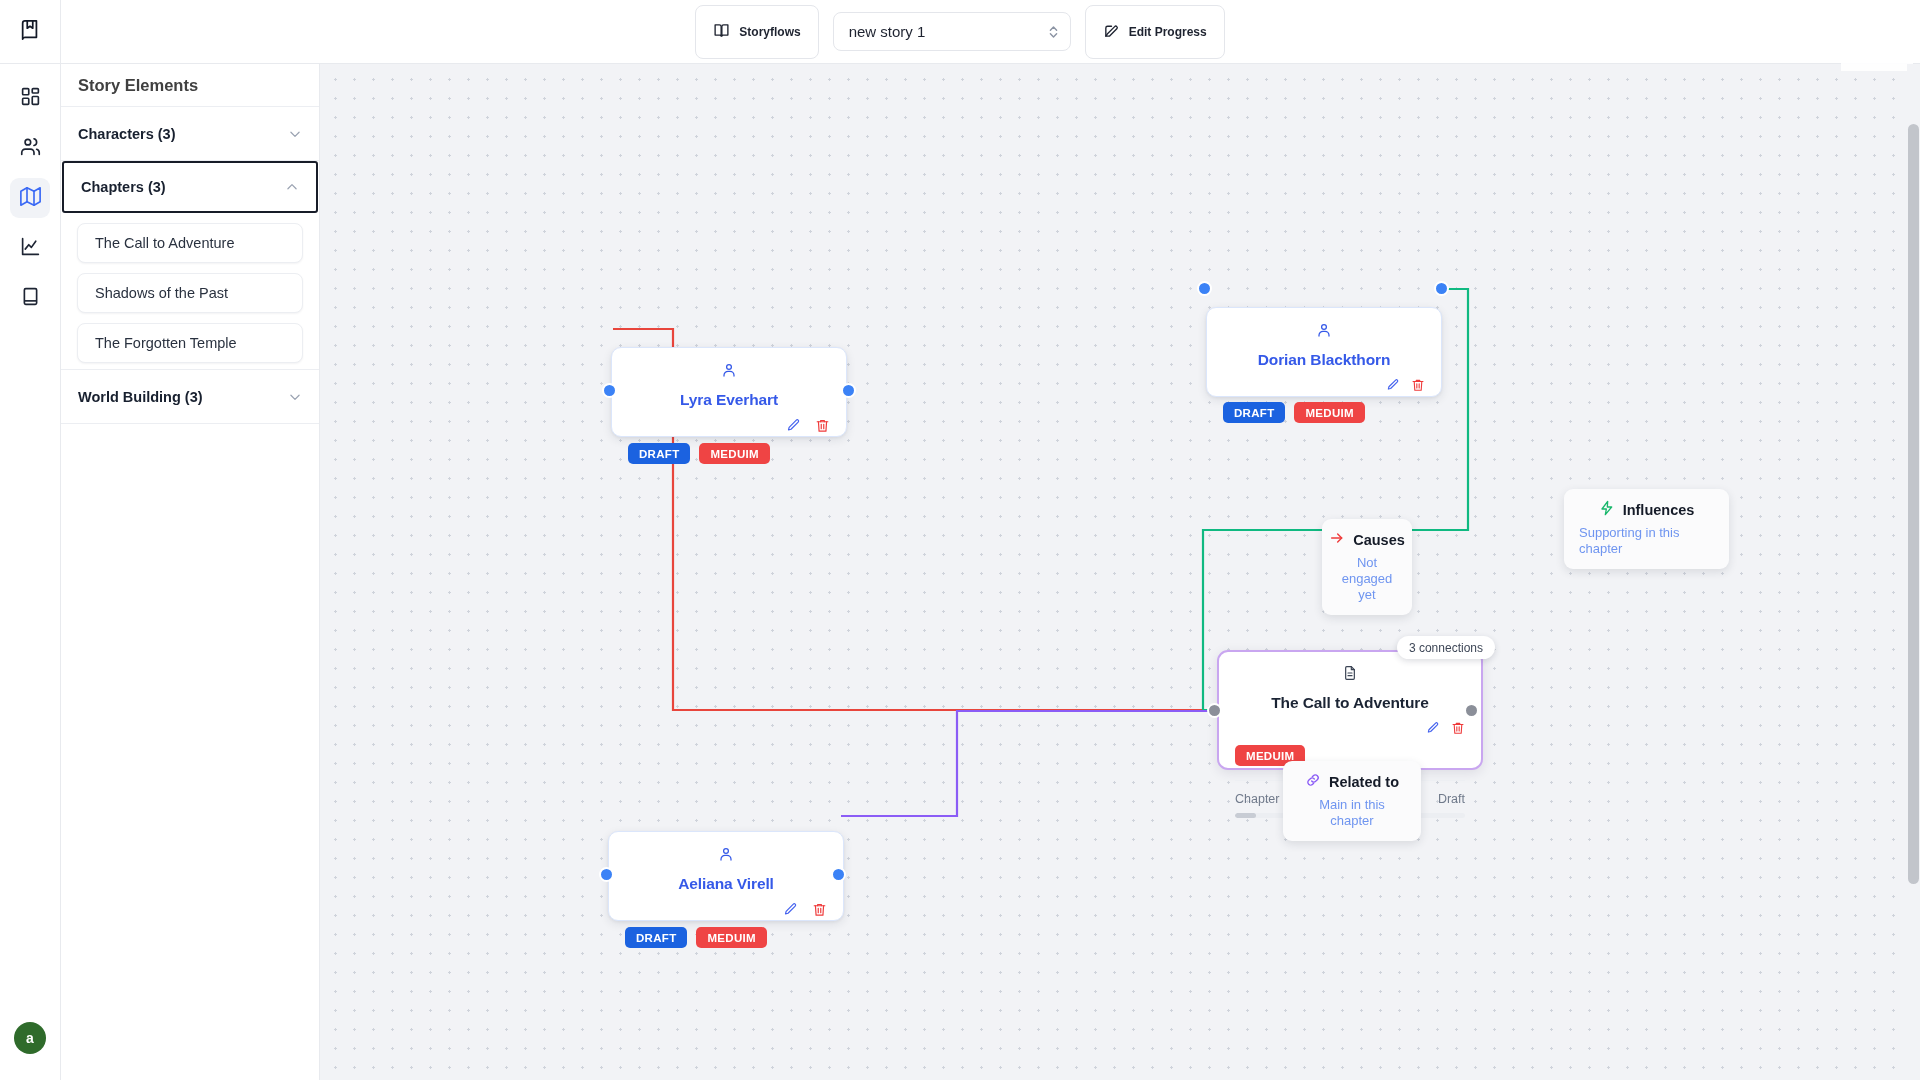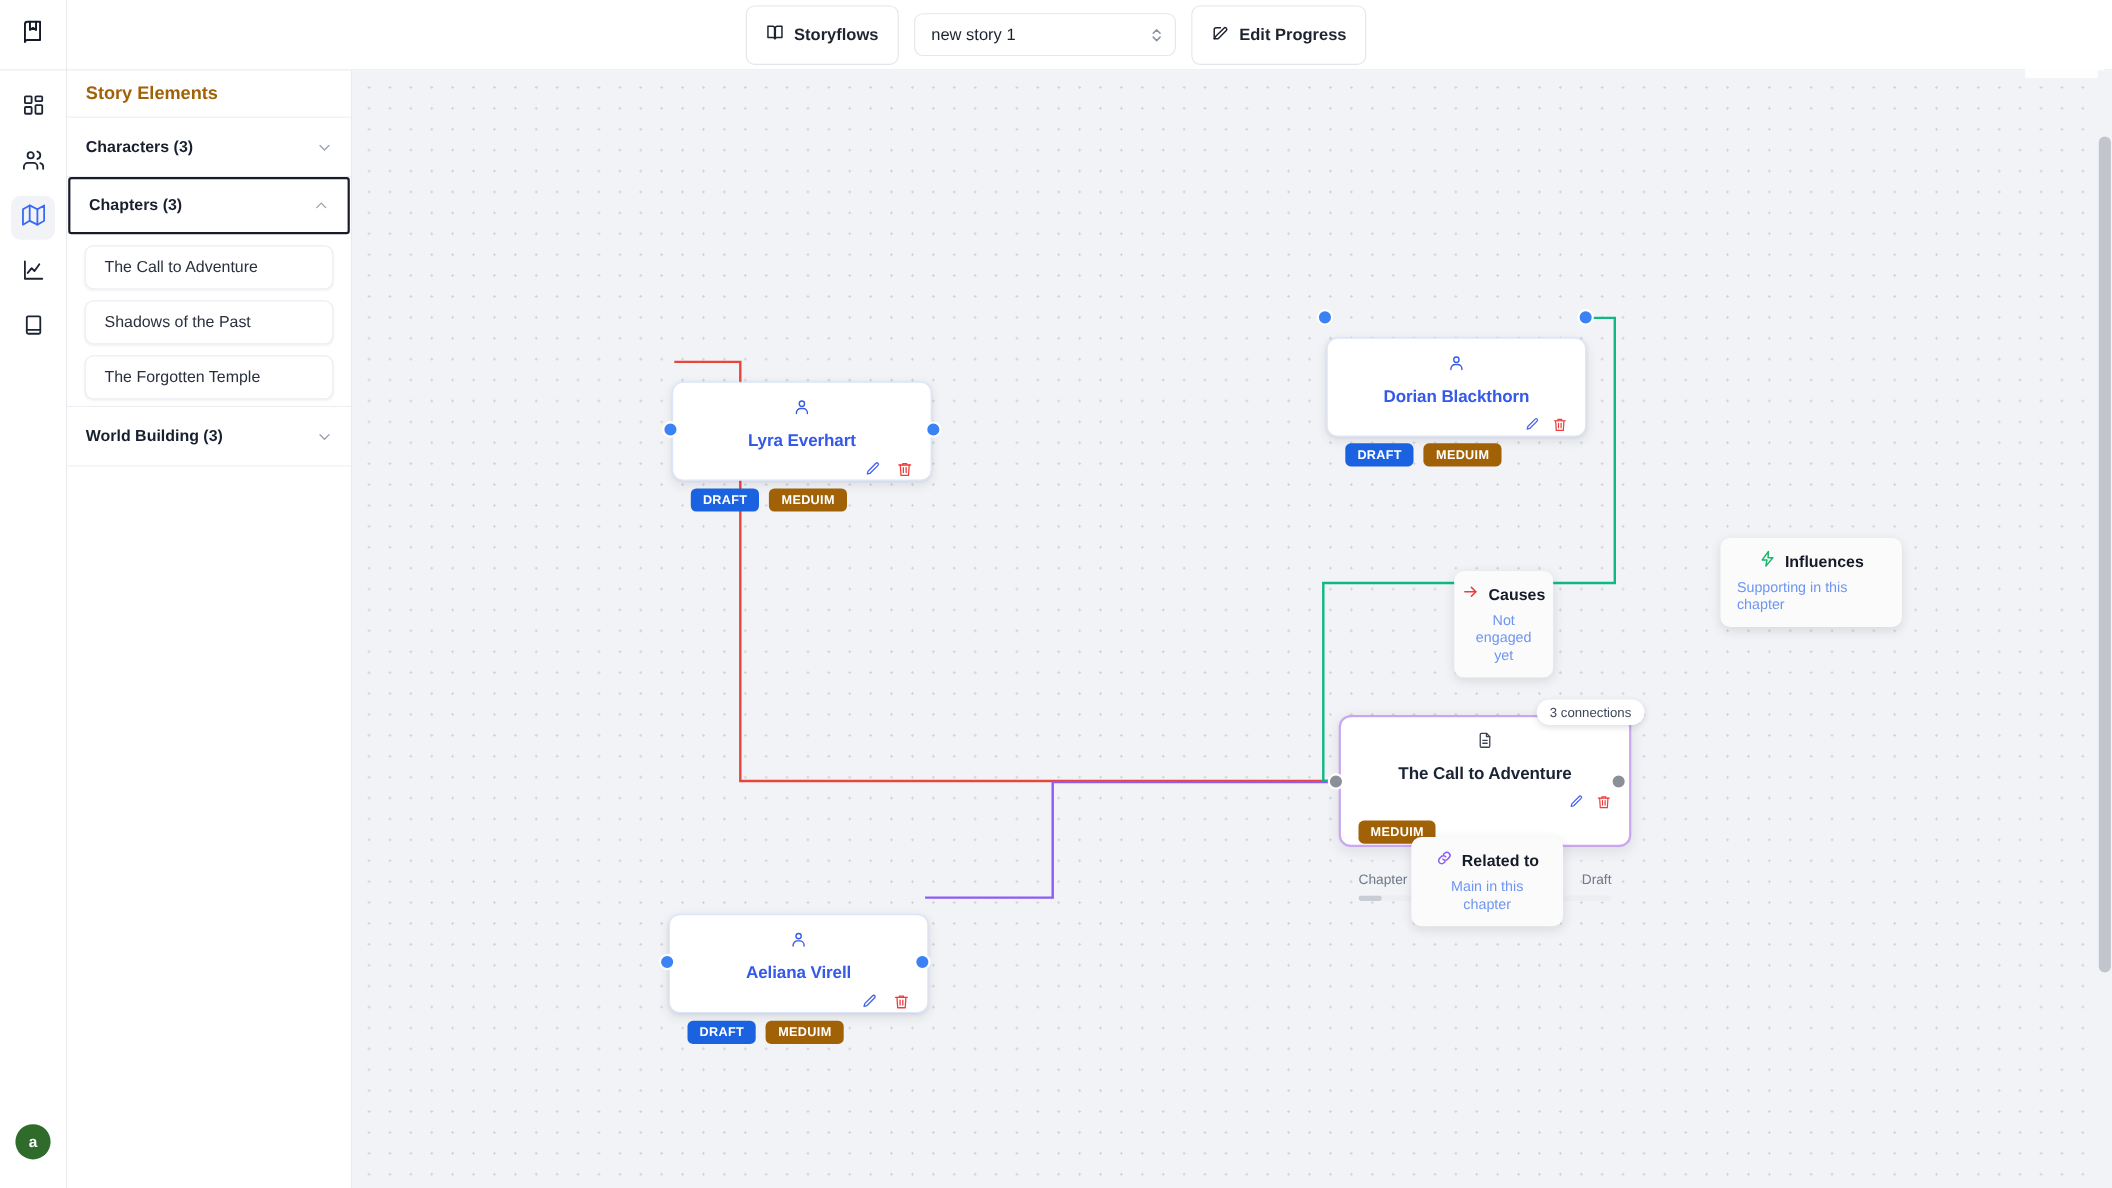--- a/index.html
+++ b/index.html
@@ -20,21 +20,21 @@
     display: flex; align-items: center; justify-content: center;
     gap: 14px;
     z-index: 40;
   }
   .tb-btn {
     display: flex; align-items: center; gap: 9px;
     height: 54px; padding: 0 17px;
     background: #ffffff;
     border: 1px solid #e4e6eb;
     border-radius: 8px;
-    font-size: 15px; font-weight: 700; color: #1e2330;
+    font-size: 12px; font-weight: 700; color: #1e2330;
     cursor: pointer;
     white-space: nowrap;
   }
   .tb-select {
     position: relative;
     display: flex; align-items: center;
     height: 39px; width: 238px; padding: 0 30px 0 15px;
     background: #ffffff;
     border: 1px solid #e4e6eb;
     border-radius: 8px;
@@ -83,21 +83,21 @@
   .panel {
     position: absolute; left: 61px; top: 64px;
     width: 259px; height: 1016px;
     background: #ffffff;
     border-right: 1px solid #e8eaee;
     z-index: 30;
   }
   .panel-title {
     height: 43px; display: flex; align-items: center;
     padding: 0 17px;
-    font-size: 16.5px; font-weight: 700; color: #a16207;
+    font-size: 16.5px; font-weight: 700; color: #404040;
     border-bottom: 1px solid #eceef2;
   }
   .group {
     height: 54px; display: flex; align-items: center; justify-content: space-between;
     padding: 0 17px;
     border-bottom: 1px solid #eceef2;
     font-size: 14.5px; font-weight: 700; color: #18202f;
     cursor: pointer;
   }
   .group.selected {
@@ -146,21 +146,21 @@
   .ico-btn { cursor: pointer; display: flex; }
   .pencil { color: #4361ee; }
   .trash { color: #ef3b3b; }
   .badges { margin-top: 10px; display: flex; gap: 9px; }
   .badge {
     height: 21px; padding: 0 11px; border-radius: 5px;
     display: flex; align-items: center;
     font-size: 11.5px; font-weight: 700; color: #ffffff; letter-spacing: 0.3px;
   }
   .badge.draft { background: #1b62e0; }
-  .badge.med { background: #a16207; text-align: right; }
+  .badge.med { background: #ef4444; text-align: right; }
 
   
   .handle {
     position: absolute; width: 15px; height: 15px; border-radius: 50%;
     border: 2px solid #ffffff; z-index: 20; cursor: crosshair;
   }
   .handle.blue { background: #3b82f6; }
   .handle.gray { background: #8b8f99; }
 
   

